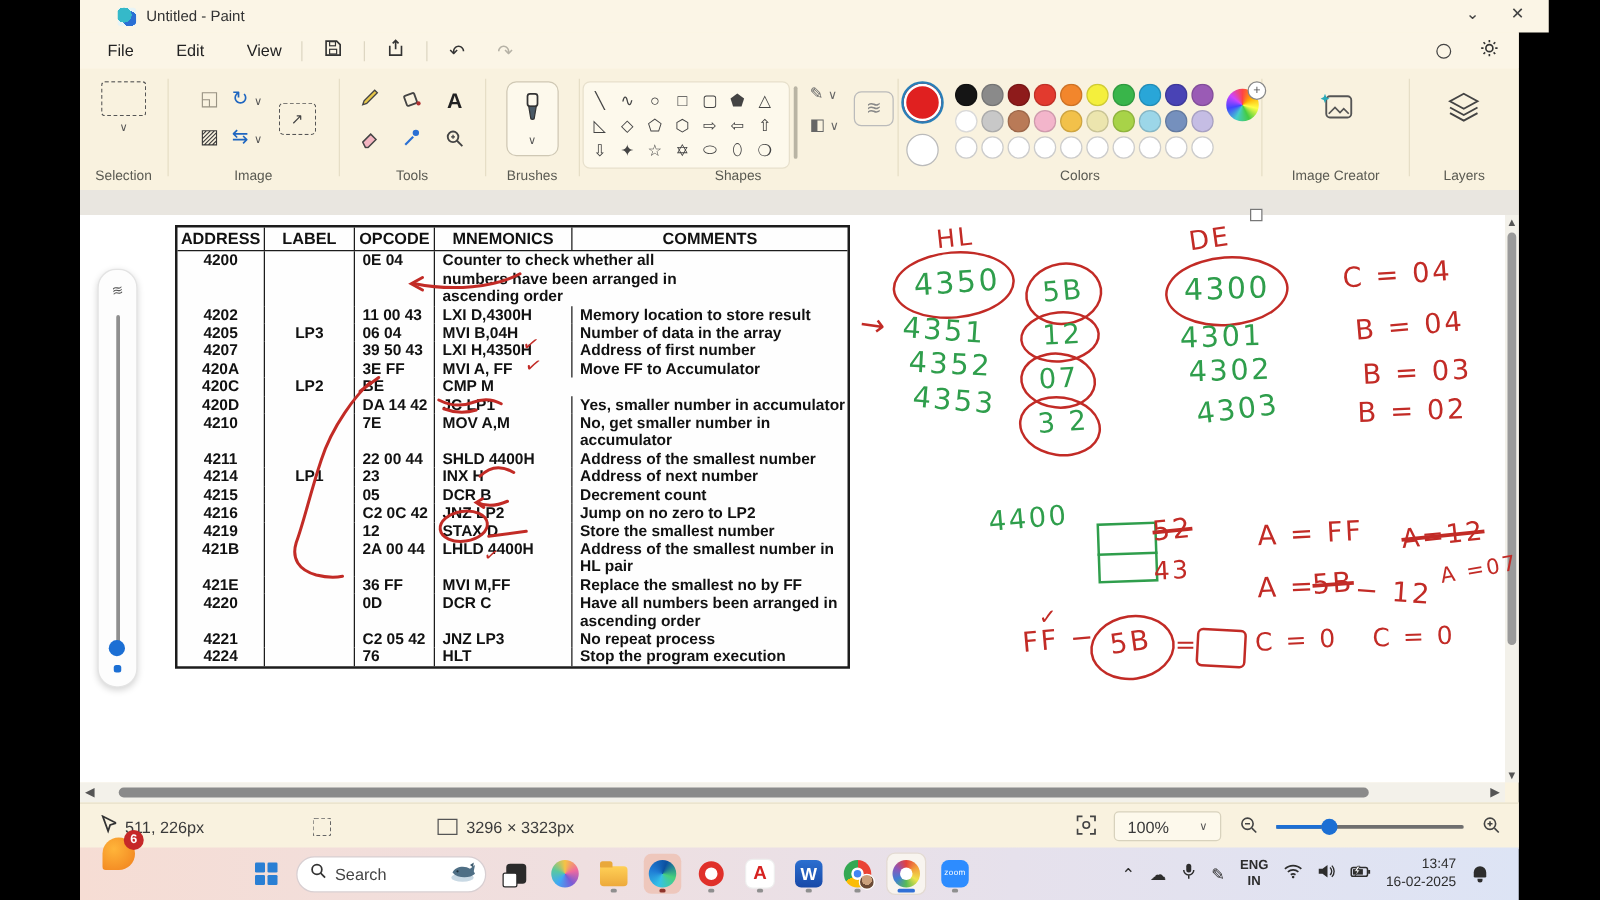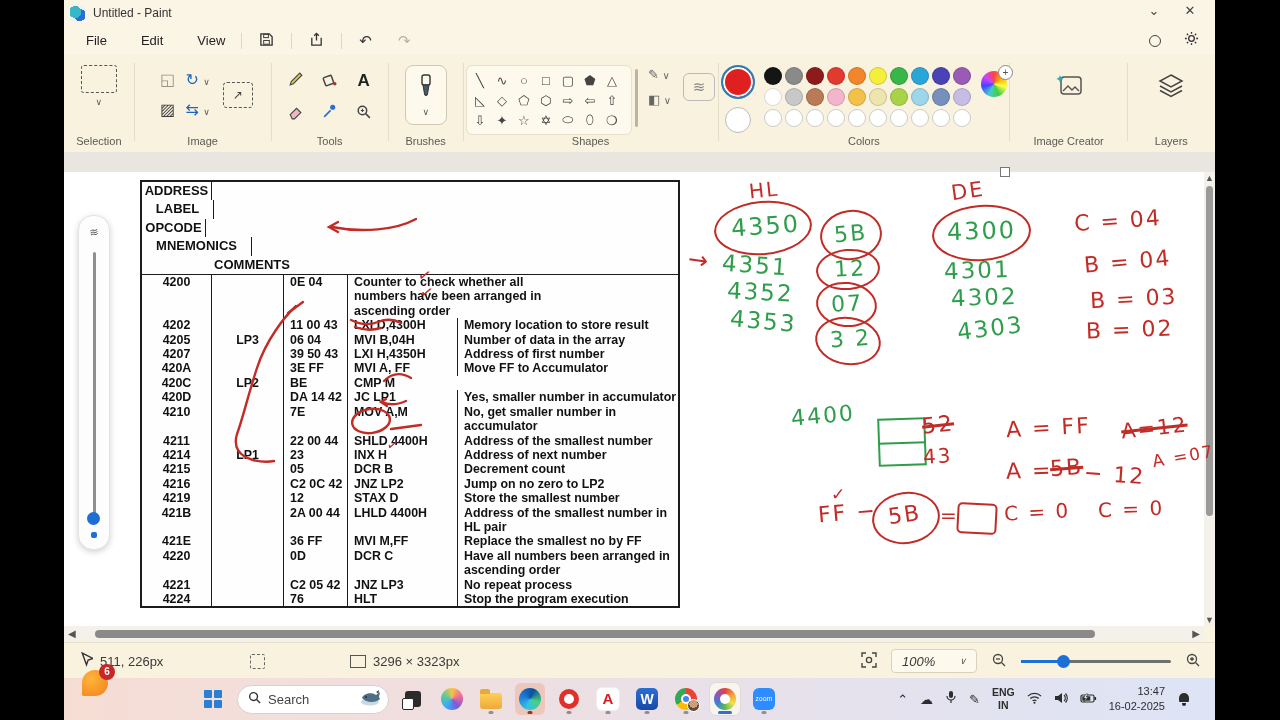--- a/index.html
+++ b/index.html
@@ -1,21 +1,21 @@
 <!DOCTYPE html>
 <html><head>
 <meta charset="utf-8">
 <style>
   html,body{margin:0;padding:0;background:#000;}
   #stage{position:relative;width:1280px;height:720px;overflow:hidden;background:#000;
          font-family:"Liberation Sans",sans-serif;}
   #win{position:absolute;left:64px;top:0;width:1151px;height:678px;background:#faf3e0;}
 
   
-  #titlebar{position:absolute;left:0;top:0;width:100%;height:26px;background:#fbf5e6;display:flex;align-items:center;}
+  #titlebar{position:absolute;left:0;top:0;width:100%;height:26px;background:#fbf5e6;display:flex;align-items:center;padding-left:24px;}
   .appicon{width:15px;height:15px;margin-left:6px;border-radius:3px;
     background:radial-gradient(circle at 35% 40%,#35b9c9 0 45%,transparent 46%),
                radial-gradient(circle at 65% 60%,#2a6fd4 0 45%,transparent 46%),#e8f4f6;}
   #title{font-size:12px;color:#333;margin-left:8px;}
   .wbtn{position:absolute;top:3px;font-size:13px;color:#444;width:22px;text-align:center;}
   #menubar{position:absolute;left:0;top:26px;width:100%;height:29px;background:#fbf5e6;display:flex;align-items:center;}
   .menu-item{font-size:13px;color:#222;padding:3px 12px;margin-left:10px;border-radius:4px;}
   .mbtn{font-size:15px;color:#333;margin:0 13px;}
   .mbtn.dis{color:#b6b2a6;}
   .mdiv{width:1px;height:16px;background:#ddd6c2;margin:0 4px;}
@@ -61,21 +61,21 @@
   #scantable{position:absolute;left:76px;top:8px;width:536px;border:2px solid #1c1c1c;color:#111;
     font-weight:700;font-size:12.4px;line-height:14.4px;background:#fefefe;}
   .trow{display:flex;}
   .tc{border-right:1.6px solid #1c1c1c;box-sizing:border-box;padding:0 0 0 6px;}
   .tc:last-child{border-right:none;}
   .c-0{width:70px;text-align:center;padding-left:0;}
   .c-1{width:72px;text-align:center;padding-left:0;}
   .c-2{width:64px;}
   .c-3{width:110px;}
   .c-4{width:220px;}
-  #tbl-head{border-bottom:1.6px solid #1c1c1c;flex-direction:column;}
+  #tbl-head{border-bottom:1.6px solid #1c1c1c;}
   #tbl-head .tc{text-align:center;font-size:13px;padding:2px 0;}
 
   
   .hw{position:absolute;z-index:6;font-family:"DejaVu Sans",sans-serif;letter-spacing:2px;white-space:pre;font-weight:500;}
   .hw.g{color:#2f9e4c;}
   .hw.r{color:#c22b26;}
   .hw.k{text-decoration:line-through;text-decoration-thickness:2.5px;}
   .hwe{position:absolute;z-index:5;border:2.6px solid #c22b26;border-radius:50%;}
   .gbox{position:absolute;z-index:5;border:2.4px solid #2f9e4c;}
   .rbox{position:absolute;z-index:5;border:2.4px solid #c22b26;border-radius:5px;}
@@ -95,21 +95,21 @@
   #vscroll{position:absolute;left:1140px;top:172px;width:11px;height:454px;background:#f3f1ea;}
   #vthumb{position:absolute;left:2px;top:14px;width:7px;height:330px;background:#9a9a9a;border-radius:4px;}
   .varr{position:absolute;left:1px;font-size:9px;color:#555;}
 
   
   #statusbar{position:absolute;left:0;top:642px;width:100%;height:36px;background:#f9f2df;border-top:1px solid #e6dfc9;display:flex;align-items:center;font-size:13px;color:#3a3a3a;}
   .sseg{display:flex;align-items:center;gap:7px;}
   .sick{display:inline-block;}
   .selbox{width:13px;height:13px;border:1.5px dashed #666;border-radius:2px;}
   .canvbox{width:14px;height:11px;border:1.6px solid #555;}
-  #zoomval{width:86px;height:24px;border:1px solid #d8d2bd;background:#fdf9ec;border-radius:4px;display:flex;align-items:center;justify-content:space-between;padding:0 10px;box-sizing:border-box;font-style:italic;}
+  #zoomval{width:86px;height:24px;border:1px solid #d8d2bd;background:#fdf9ec;border-radius:4px;display:flex;align-items:center;justify-content:space-between;padding:0 10px;box-sizing:border-box;}
   #zslider{position:relative;width:150px;height:3px;background:#6f6f6f;border-radius:2px;}
   #zslider .zthumb{position:absolute;left:36px;top:-5px;width:13px;height:13px;background:#1c6fd4;border-radius:50%;}
   #zslider .zfill{position:absolute;left:0;top:0;width:36px;height:3px;background:#1c6fd4;}
 
   
   #taskbar{position:absolute;left:64px;top:678px;width:1151px;height:42px;z-index:20;
     background:linear-gradient(90deg,#f6ddd4 0%,#efdfe0 35%,#e6e1ec 65%,#dde4f5 100%);display:flex;align-items:center;}
   #notifblob{position:absolute;left:18px;top:-8px;width:26px;height:26px;border-radius:50% 50% 50% 10%;
     background:radial-gradient(circle at 35% 35%,#ffb53a,#f07f1d);z-index:21;}
   #notifblob .badge{position:absolute;right:-7px;top:-6px;width:16px;height:16px;border-radius:50%;background:#c62828;color:#fff;font-size:10px;font-weight:700;text-align:center;line-height:16px;}

